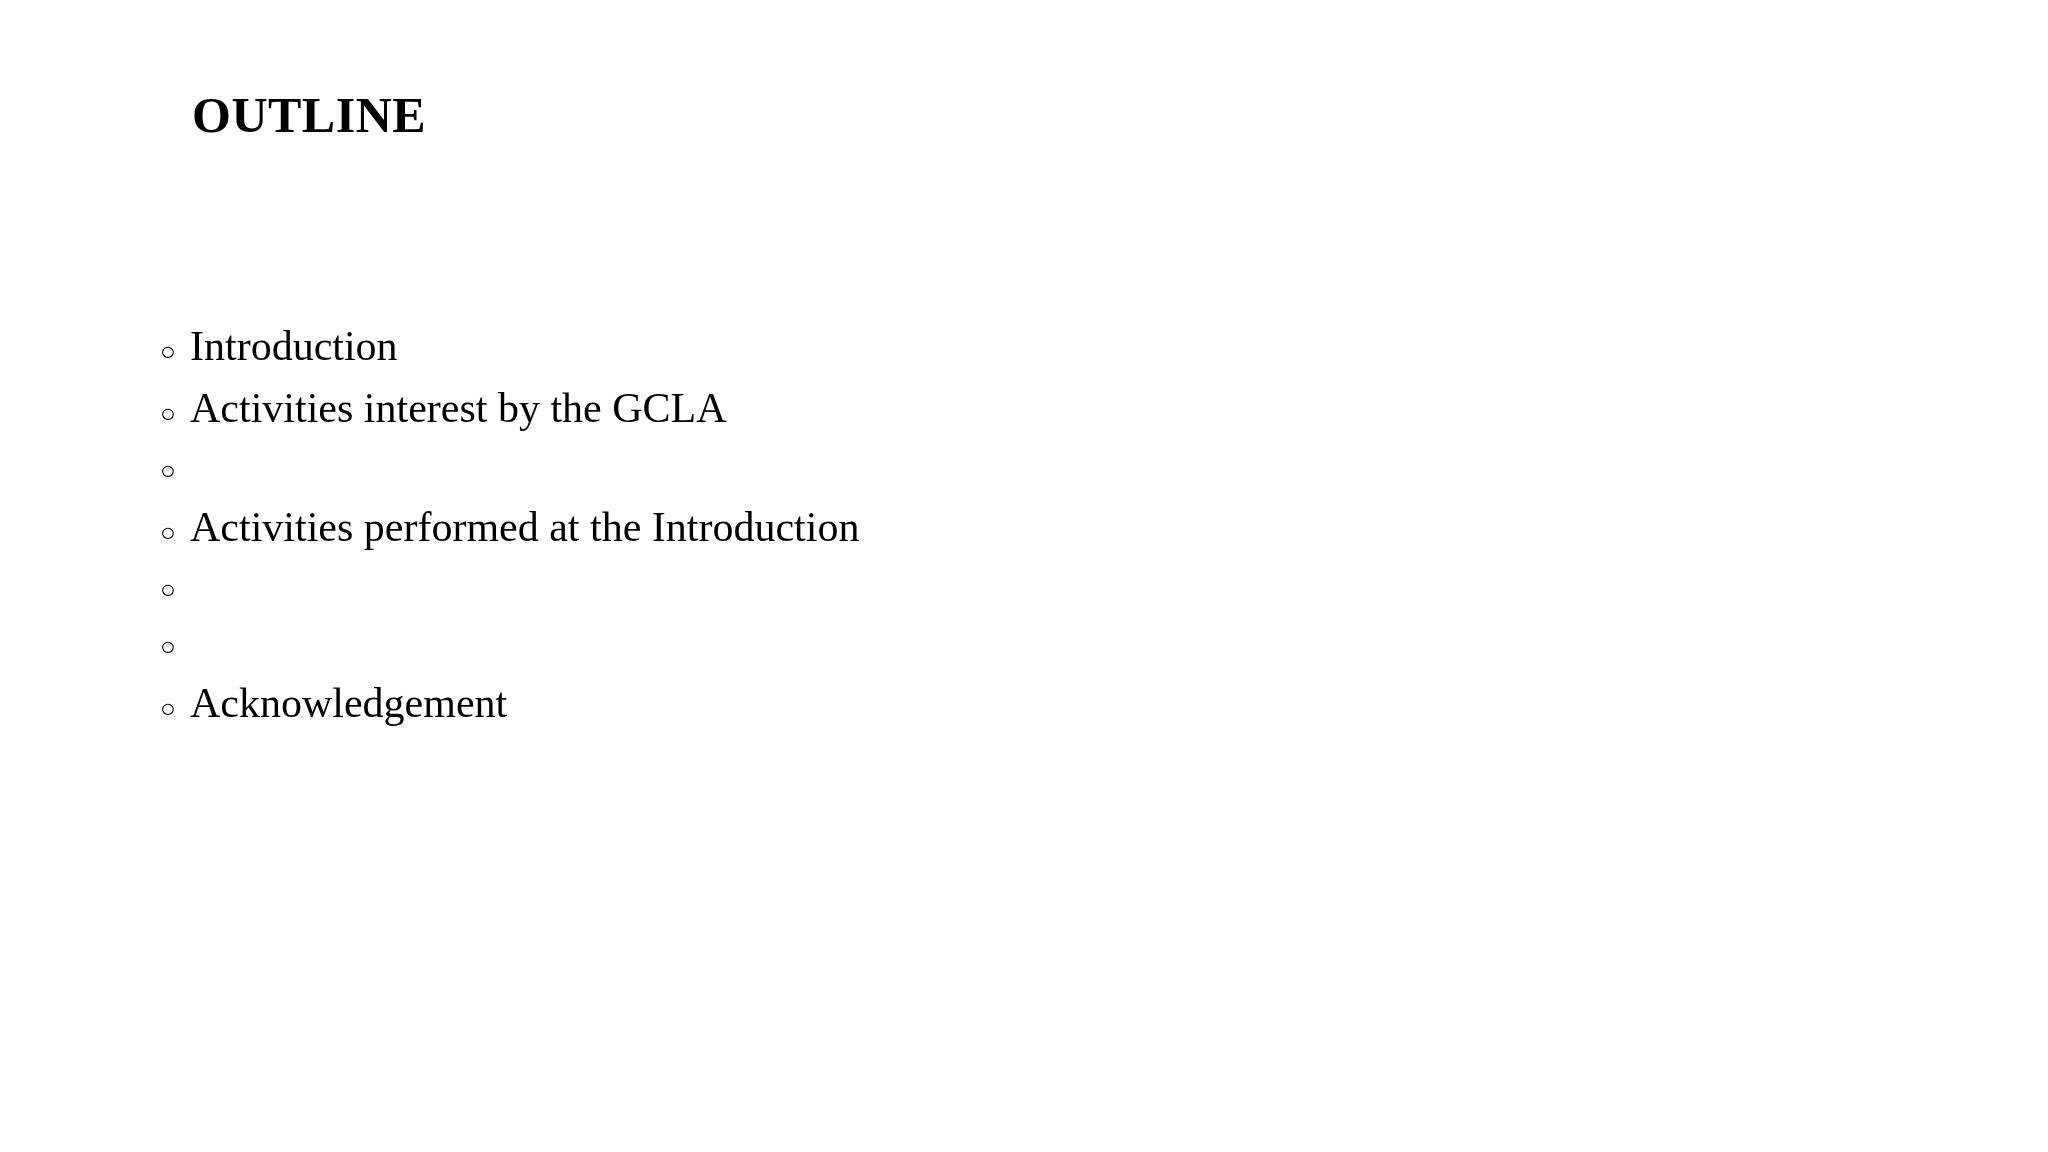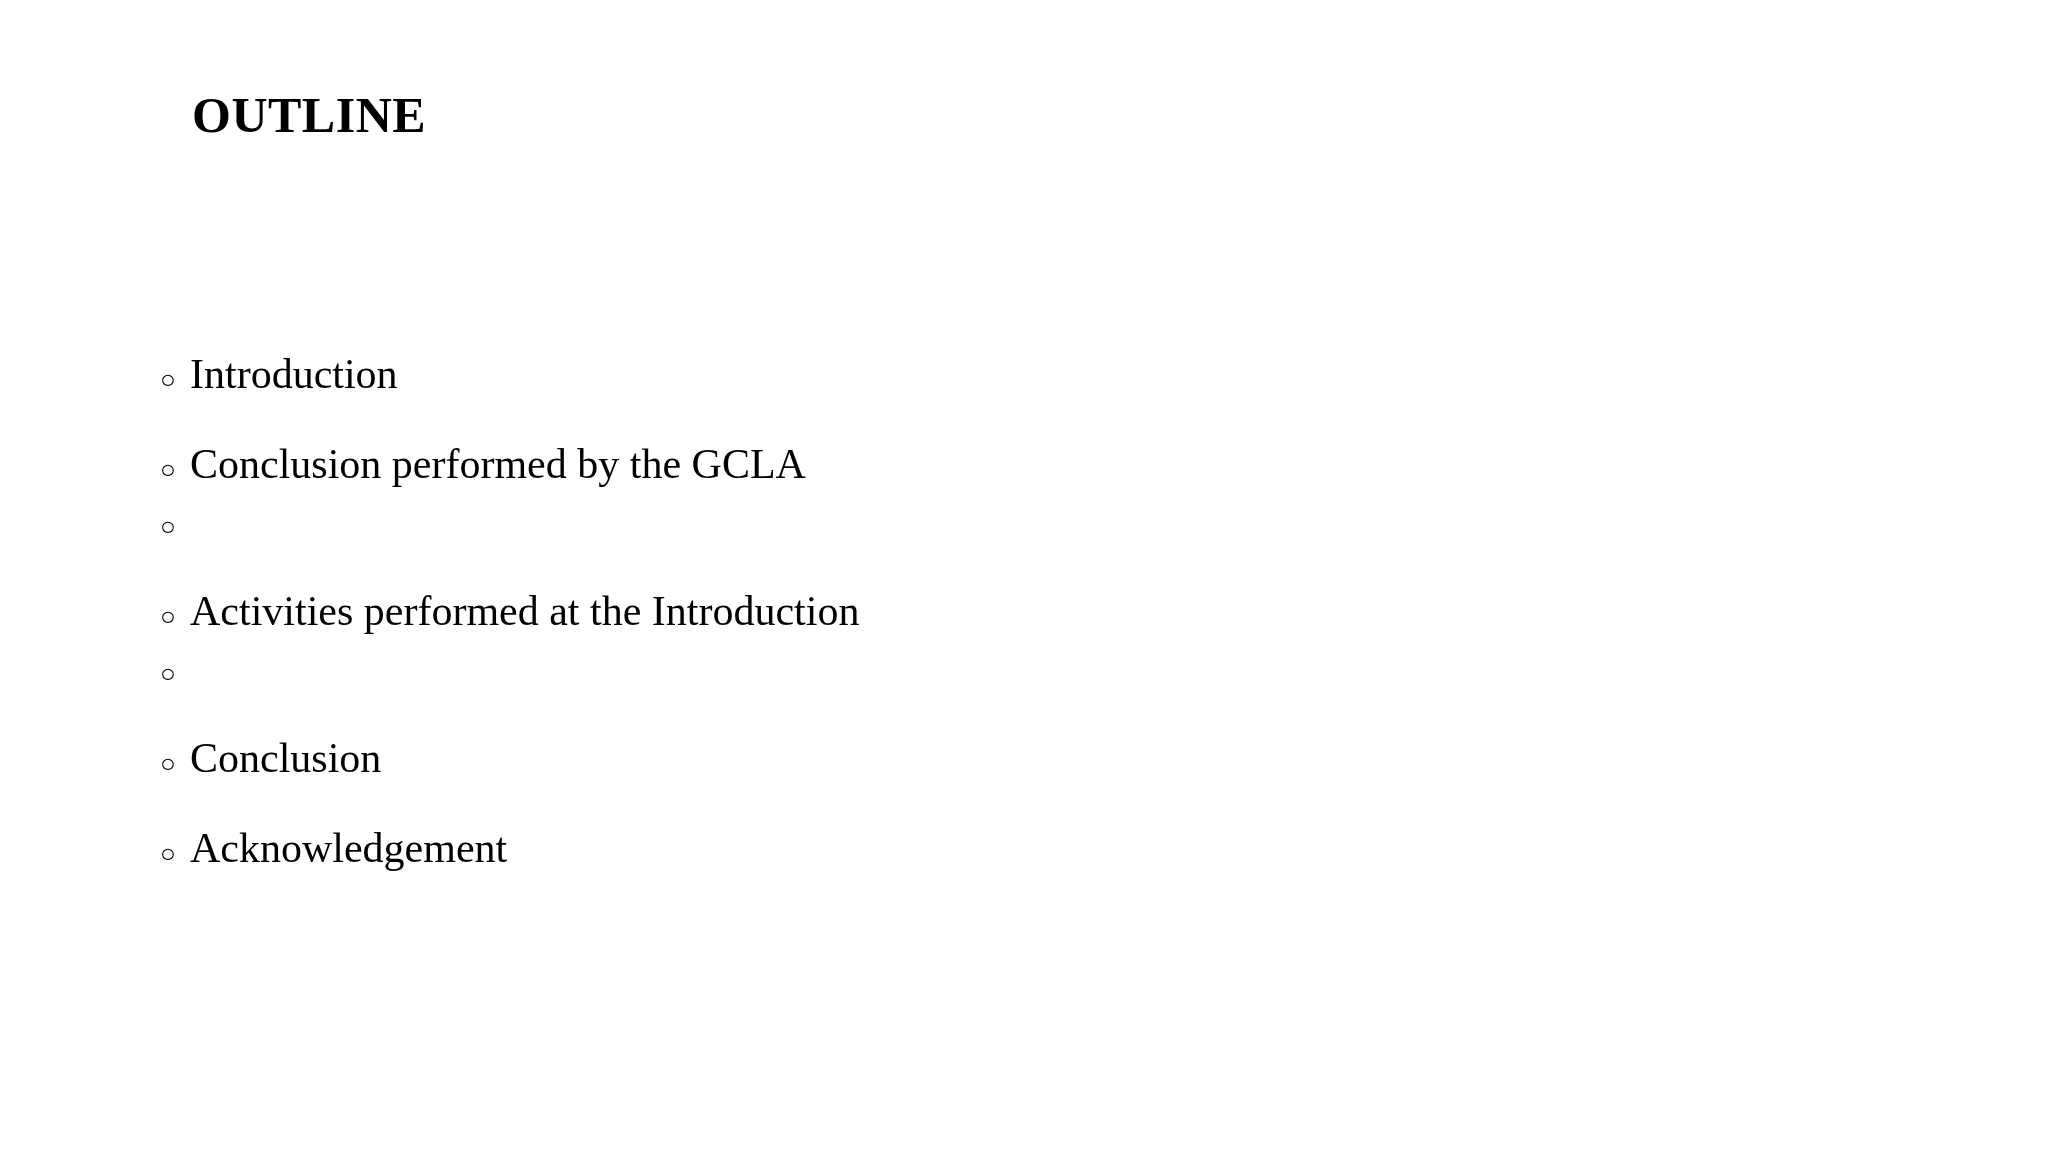--- a/index.html
+++ b/index.html
@@ -52,58 +52,56 @@
   .bullet-marker {
     display: inline-block;
     width: 30px;
     flex: 0 0 30px;
     font-size: 26px;
     line-height: 57px;
     color: #000000;
   }
   .item-text {
     display: inline-block;
-    margin-top: 28px;
   }
 </style>
 </head>
 <body>
 
 <div class="slide">
 
   <div class="slide-title">OUTLINE</div>
 
   <ul class="outline-list">
 
     <li class="outline-item">
       <span class="bullet-marker">○</span>
       <span class="item-text">Introduction</span>
     </li>
 
     <li class="outline-item">
       <span class="bullet-marker">○</span>
-      <span class="item-text">Conclusion performed by the GCLA</span>
+      <span class="item-text">Activities interest by the GCLA</span>
     </li>
 
     <li class="outline-item">
       <span class="bullet-marker">○</span>
     </li>
 
     <li class="outline-item">
       <span class="bullet-marker">○</span>
       <span class="item-text">Activities performed at the Introduction</span>
     </li>
 
     <li class="outline-item">
       <span class="bullet-marker">○</span>
     </li>
 
     <li class="outline-item">
       <span class="bullet-marker">○</span>
-      <span class="item-text">Conclusion</span>
     </li>
 
     <li class="outline-item">
       <span class="bullet-marker">○</span>
       <span class="item-text">Acknowledgement</span>
     </li>
 
   </ul>
 
 </div>

